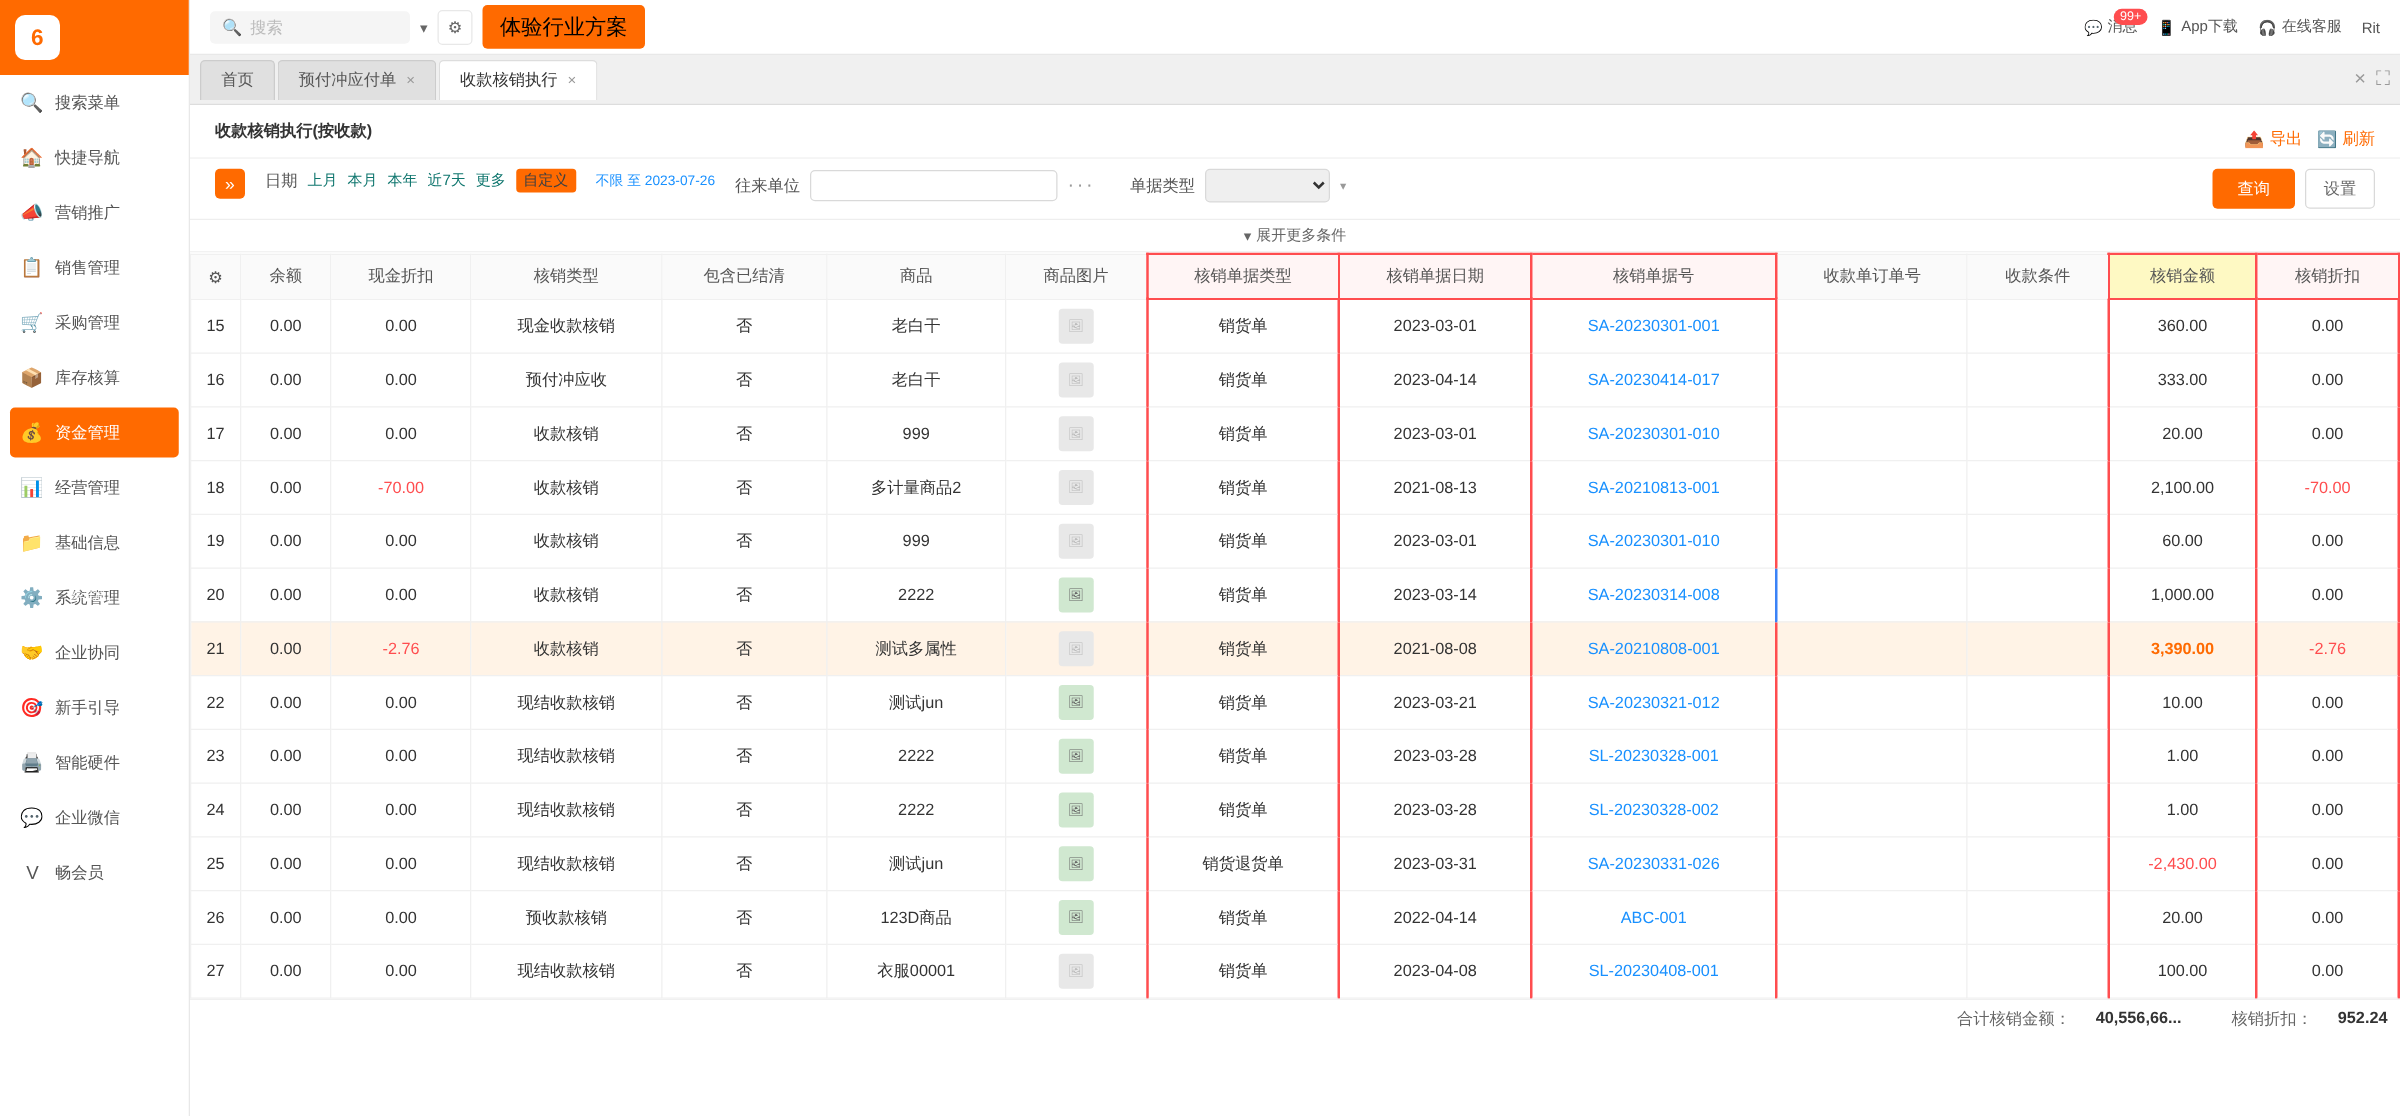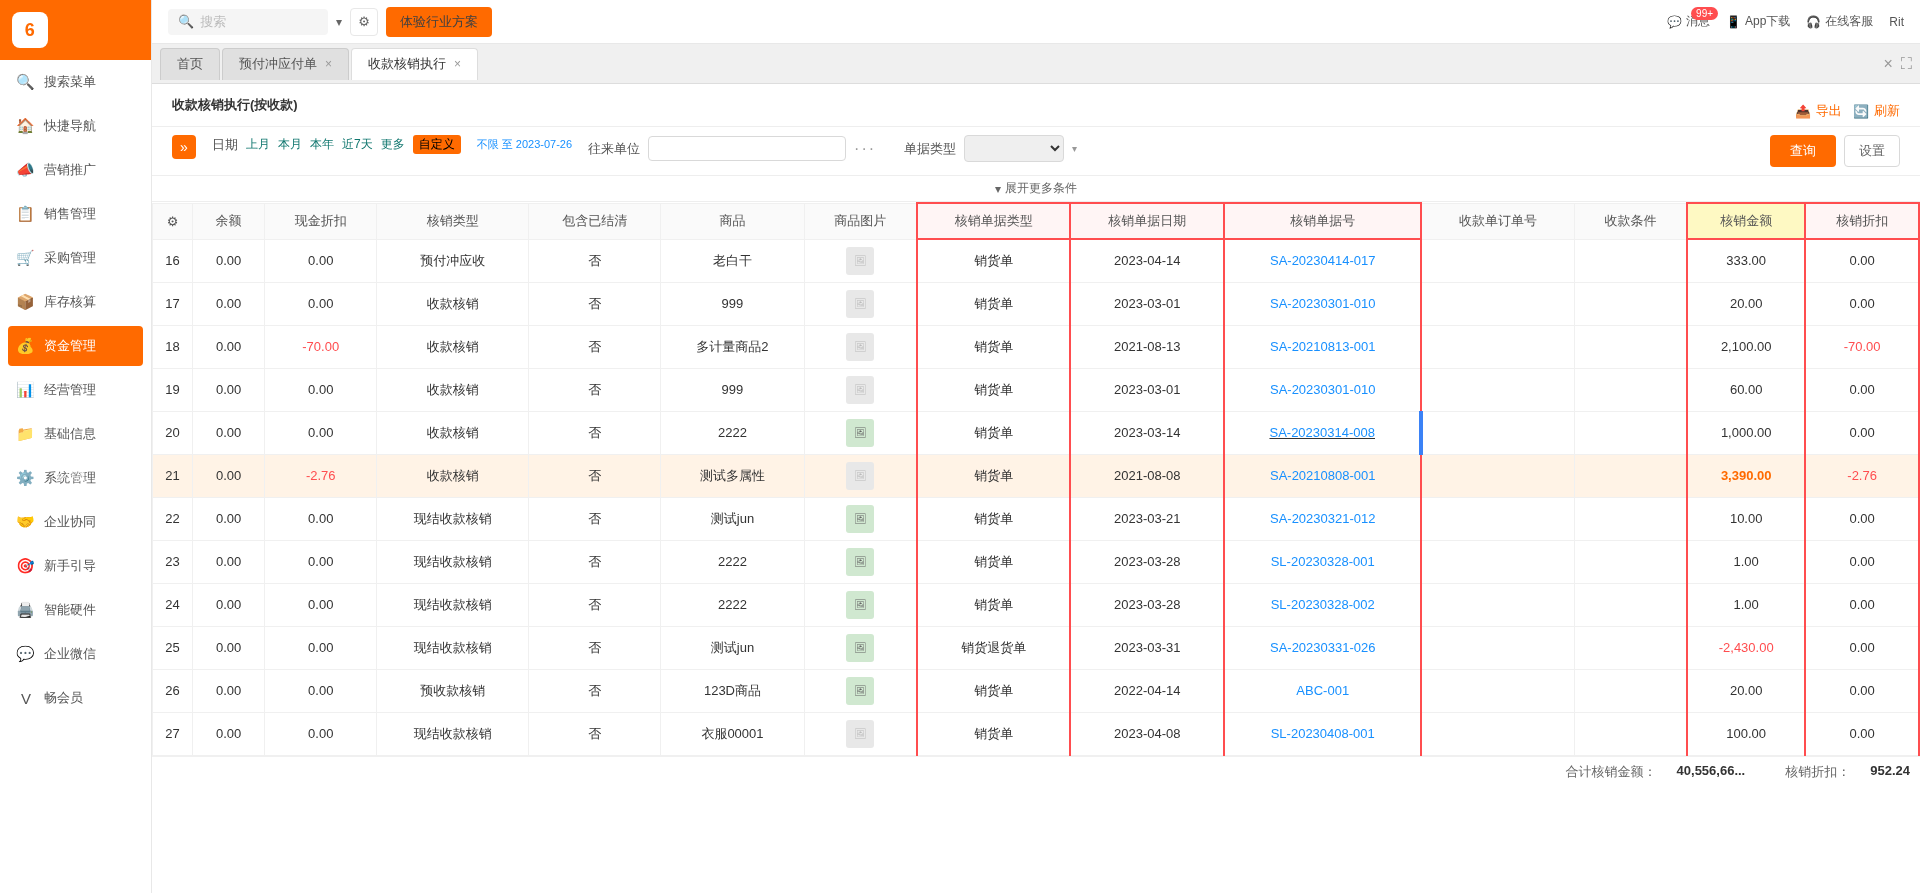--- a/index.html
+++ b/index.html
@@ -20,42 +20,42 @@
 
     
     .main { flex: 1; display: flex; flex-direction: column; height: 893px; overflow: hidden; }
 
     
     .topbar { height: 44px; background: #fff; border-bottom: 1px solid #e8e8e8; display: flex; align-items: center; padding: 0 16px; gap: 12px; }
     .topbar-left { display: flex; align-items: center; gap: 8px; flex: 1; }
     .topbar-search-box { display: flex; align-items: center; background: #f5f5f5; border-radius: 4px; padding: 4px 10px; min-width: 160px; color: #bbb; font-size: 13px; }
     .topbar-dropdown { color: #666; font-size: 12px; cursor: pointer; }
     .topbar-gear { width: 28px; height: 28px; border: 1px solid #e8e8e8; border-radius: 4px; display: flex; align-items: center; justify-content: center; cursor: pointer; color: #666; }
-    .topbar-btn { background: #ff6a00; color: #404040; border: none; border-radius: 4px; padding: 6px 14px; font-size: 13px; cursor: pointer; }
+    .topbar-btn { background: #ff6a00; color: #000000; border: none; border-radius: 4px; padding: 6px 14px; font-size: 17px; cursor: pointer; }
     .topbar-right { display: flex; align-items: center; gap: 16px; }
     .topbar-msg { display: flex; align-items: center; gap: 4px; cursor: pointer; color: #555; font-size: 12px; position: relative; }
     .badge { background: #ff4d4f; color: #fff; border-radius: 10px; font-size: 10px; padding: 1px 5px; position: absolute; top: -6px; right: -8px; }
     .topbar-user { color: #555; font-size: 12px; cursor: pointer; }
 
     
     .tabbar { height: 40px; background: #f0f0f0; display: flex; align-items: center; border-bottom: 1px solid #ddd; padding: 0 8px; }
     .tab { display: flex; align-items: center; padding: 8px 16px; cursor: pointer; border-radius: 4px 4px 0 0; font-size: 13px; color: #555; background: #e0e0e0; margin-right: 2px; height: 32px; border: 1px solid #ccc; border-bottom: none; }
     .tab.active { background: #fff; color: #333; border-color: #ddd; }
     .tab-close { margin-left: 8px; color: #999; font-size: 12px; cursor: pointer; }
     .tabbar-right { margin-left: auto; display: flex; align-items: center; gap: 8px; }
 
     
     .content { flex: 1; background: #f5f5f5; overflow: hidden; display: flex; flex-direction: column; }
     .page-header { background: #fff; padding: 12px 20px 0; border-bottom: 1px solid #eee; }
     .page-title { font-size: 13px; font-weight: bold; color: #333; margin-bottom: 12px; }
     .filter-expand-btn { background: #ff6a00; color: #fff; border: none; border-radius: 4px; width: 24px; height: 24px; cursor: pointer; display: flex; align-items: center; justify-content: center; font-size: 14px; flex-shrink: 0; }
     .filter-label { color: #555; font-size: 13px; white-space: nowrap; }
     .filter-date-links { display: flex; gap: 8px; align-items: center; }
     .filter-date-link { color: #0f766e; cursor: pointer; font-size: 12px; text-decoration: none; }
-    .filter-date-link.custom { color: #000000; background: #ff6a00; border-radius: 3px; padding: 1px 6px; font-family: Liberation Serif, serif; }
+    .filter-date-link.custom { color: #404040; background: #ff6a00; border-radius: 3px; padding: 1px 6px; font-family: Liberation Serif, serif; }
     .filter-date-range { color: #1890ff; font-size: 12px; }
     .filter-unit { display: flex; align-items: center; gap: 8px; flex: 1; }
     .filter-input { border: 1px solid #d9d9d9; border-radius: 4px; padding: 4px 10px; font-size: 13px; color: #333; min-width: 150px; }
     .filter-dots { color: #999; font-size: 16px; letter-spacing: 2px; }
     .filter-type-select { border: 1px solid #d9d9d9; border-radius: 4px; padding: 4px 10px; font-size: 13px; color: #333; min-width: 100px; }
     .filter-actions { display: flex; gap: 8px; margin-left: auto; }
     .btn-primary { background: #ff6a00; color: #fff; border: none; border-radius: 4px; padding: 6px 20px; cursor: pointer; font-size: 13px; }
     .btn-default { background: #fff; color: #666; border: 1px solid #d9d9d9; border-radius: 4px; padding: 6px 14px; cursor: pointer; font-size: 13px; }
     .expand-more-bar { background: #fff; display: flex; justify-content: center; padding: 4px; border-bottom: 1px solid #eee; }
     .expand-more-btn { color: #666; font-size: 12px; cursor: pointer; display: flex; align-items: center; gap: 4px; }
@@ -275,20 +275,38 @@
             <th style="border:2px solid #ff4d4f;background:#fff5f5;">核销单据类型</th>
             <th style="border:2px solid #ff4d4f;background:#fff5f5;">核销单据日期</th>
             <th style="border:2px solid #ff4d4f;background:#fff5f5;">核销单据号</th>
             <th>收款单订单号</th>
             <th>收款条件</th>
             <th style="border:2px solid #ff4d4f;background:#fef9c3;">核销金额</th>
             <th style="border:2px solid #ff4d4f;background:#fff5f5;">核销折扣</th>
           </tr>
         </thead>
         <tbody id="table-body">
+        <tr>
+      <td>15</td>
+      <td>0.00</td>
+      <td>0.00</td>
+      <td>现金收款核销</td>
+      <td>否</td>
+      <td>老白干</td>
+      <td style="text-align:center;"><div class="img-placeholder">
+                  <span style="font-size:10px;color:#bbb;">🖼</span>
+                </div></td>
+      <td style="border-left:2px solid #ff4d4f;border-right:2px solid #ff4d4f;">销货单</td>
+      <td style="border-left:2px solid #ff4d4f;border-right:2px solid #ff4d4f;">2023-03-01</td>
+      <td style="border-left:2px solid #ff4d4f;border-right:2px solid #ff4d4f;"><a class="link-blue">SA-20230301-001</a></td>
+      <td></td>
+      <td></td>
+      <td style="border-left:2px solid #ff4d4f;border-right:2px solid #ff4d4f;">360.00</td>
+      <td style="border-left:2px solid #ff4d4f;border-right:2px solid #ff4d4f;">0.00</td>
+    </tr>
             <tr>
       <td>16</td>
       <td>0.00</td>
       <td>0.00</td>
       <td>预付冲应收</td>
       <td>否</td>
       <td>老白干</td>
       <td style="text-align:center;"><div class="img-placeholder">
                   <span style="font-size:10px;color:#bbb;">🖼</span>
                 </div></td>
@@ -359,21 +377,21 @@
       <td>0.00</td>
       <td>0.00</td>
       <td>收款核销</td>
       <td>否</td>
       <td>2222</td>
       <td style="text-align:center;"><div class="img-thumbnail">
                   <span style="font-size:10px;color:#666;">🖼</span>
                 </div></td>
       <td style="border-left:2px solid #ff4d4f;border-right:2px solid #ff4d4f;">销货单</td>
       <td style="border-left:2px solid #ff4d4f;border-right:2px solid #ff4d4f;">2023-03-14</td>
-      <td style="border-left:2px solid #ff4d4f;border-right:4px solid #3b82f6;text-decoration:underline;"><a class="link-blue">SA-20230314-008</a></td>
+      <td style="border-left:2px solid #ff4d4f;border-right:2px solid #3b82f6;"><a class="link-blue">SA-20230314-008</a></td>
       <td></td>
       <td></td>
       <td style="border-left:2px solid #ff4d4f;border-right:2px solid #ff4d4f;">1,000.00</td>
       <td style="border-left:2px solid #ff4d4f;border-right:2px solid #ff4d4f;">0.00</td>
     </tr>
             <tr class="highlighted">
       <td>21</td>
       <td>0.00</td>
       <td><span style="color:#ff4d4f;">-2.76</span></td>
       <td>收款核销</td>

